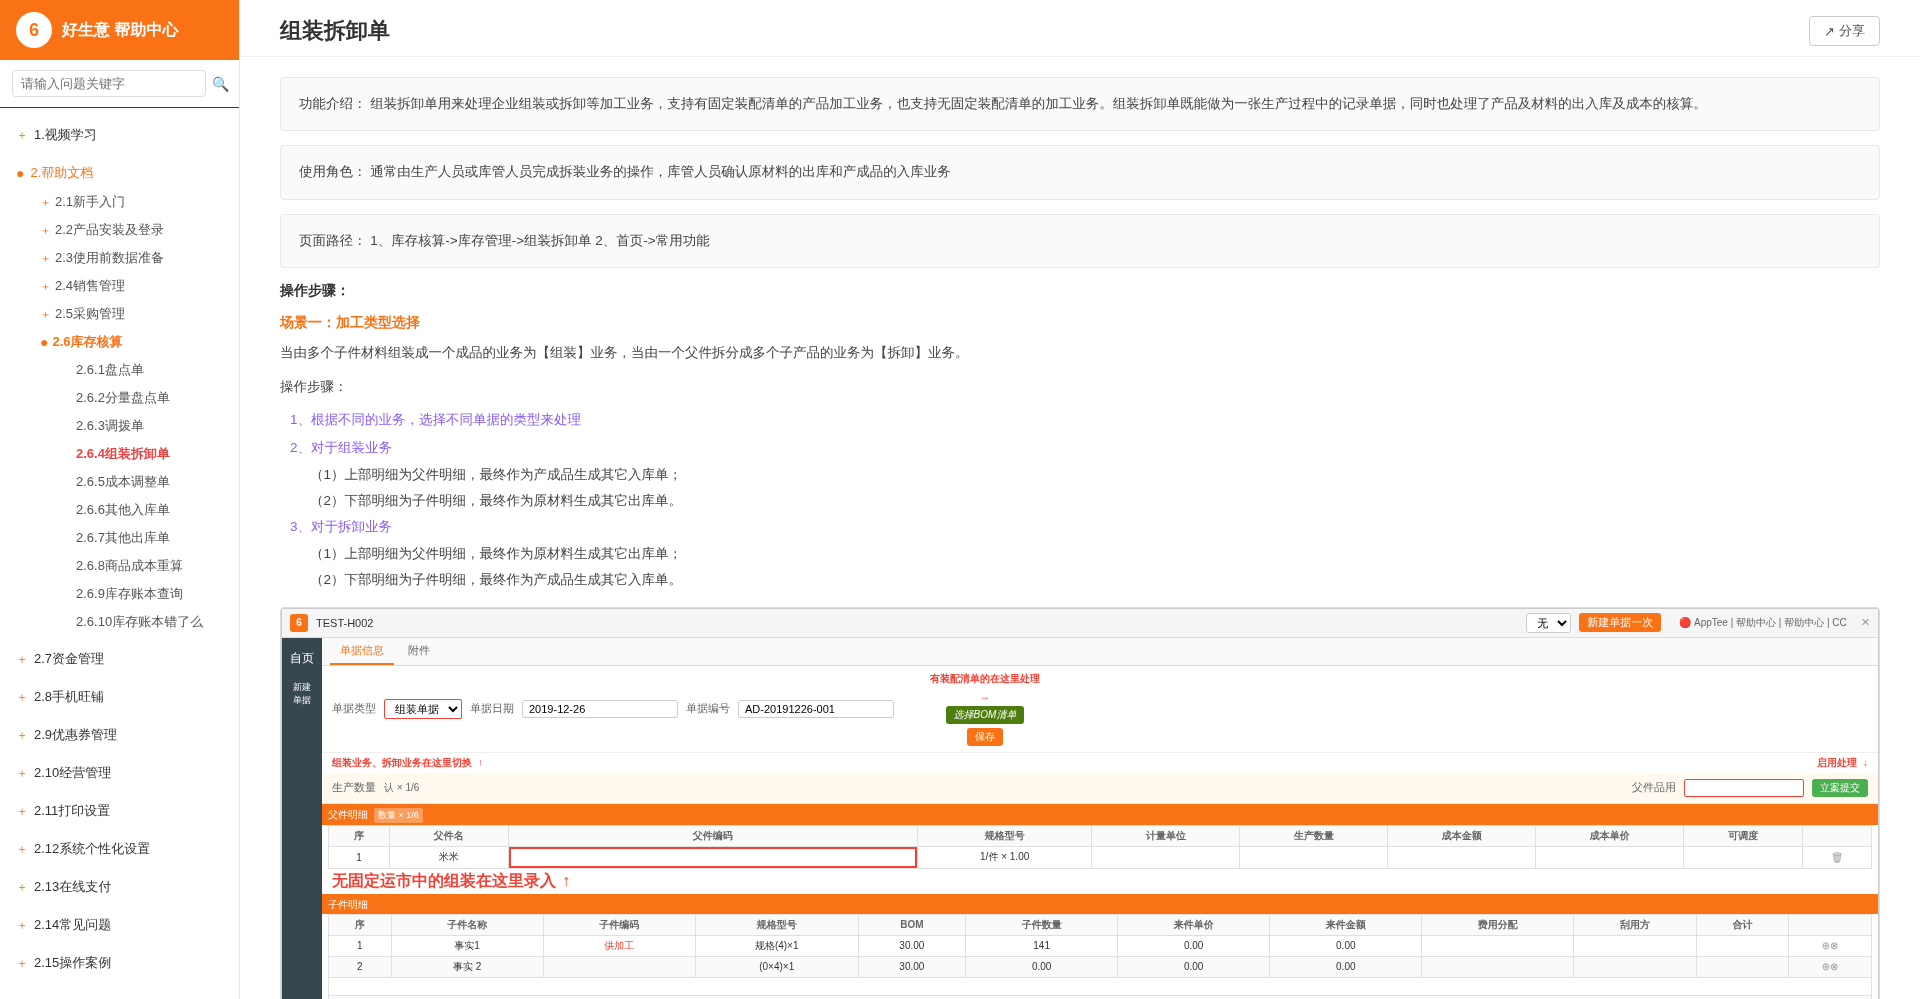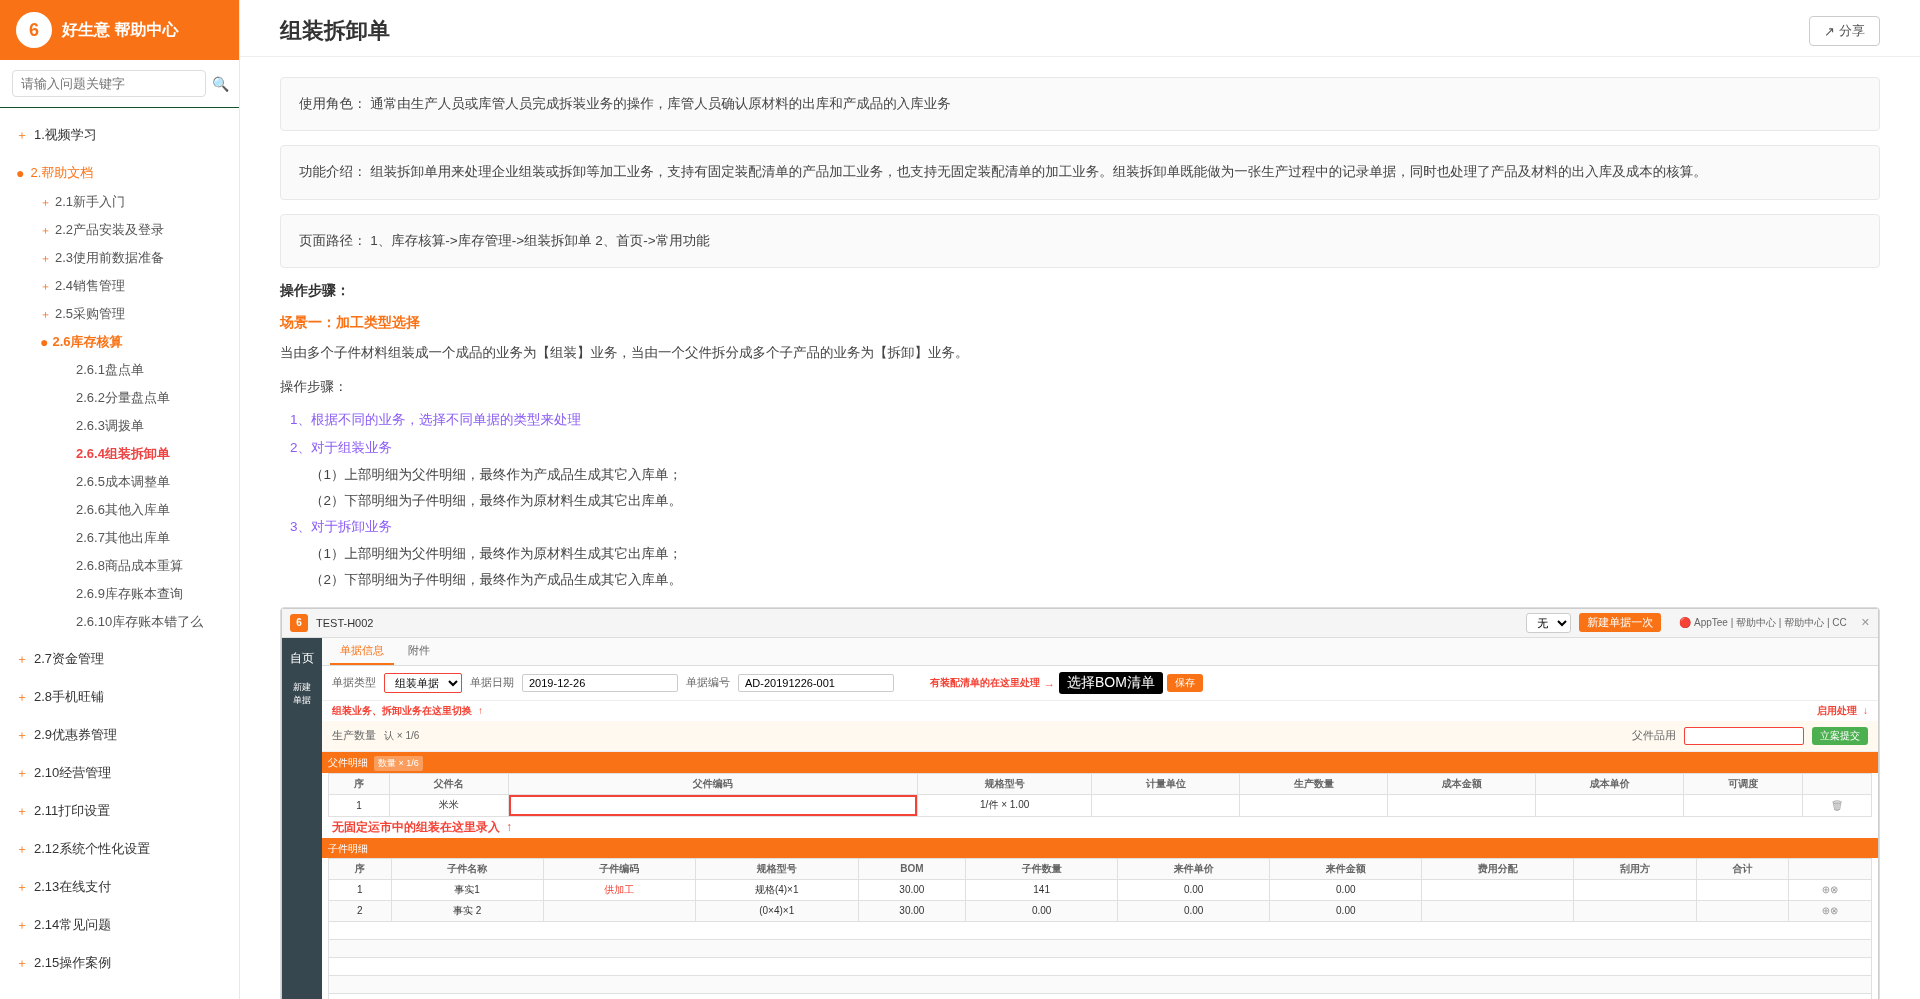--- a/index.html
+++ b/index.html
@@ -395,27 +395,27 @@
     <h1 id="page-title">组装拆卸单</h1>
     <button id="share-btn">
       <span>↗</span>
       <span>分享</span>
     </button>
   </div>
 
   <div id="content-area">
 
     <div class="info-box">
+      <span class="bold">功能介绍：</span>
+      <span>组装拆卸单用来处理企业组装或拆卸等加工业务，支持有固定装配清单的产品加工业务，也支持无固定装配清单的加工业务。组装拆卸单既能做为一张生产过程中的记录单据，同时也处理了产品及材料的出入库及成本的核算。</span>
+    </div>
+
+    <div class="info-box">
       <span class="bold">使用角色：</span>
       <span>通常由生产人员或库管人员完成拆装业务的操作，库管人员确认原材料的出库和产成品的入库业务</span>
-    </div>
-
-    <div class="info-box">
-      <span class="bold">功能介绍：</span>
-      <span>组装拆卸单用来处理企业组装或拆卸等加工业务，支持有固定装配清单的产品加工业务，也支持无固定装配清单的加工业务。组装拆卸单既能做为一张生产过程中的记录单据，同时也处理了产品及材料的出入库及成本的核算。</span>
     </div>
 
     <div class="info-box">
       <span class="bold">页面路径：</span>
       <span>1、库存核算-&gt;库存管理-&gt;组装拆卸单  2、首页-&gt;常用功能</span>
     </div>
 
     <div class="section-heading">操作步骤：</div>
     <div class="section-heading orange">场景一：加工类型选择</div>
     <div class="content-text">
@@ -467,24 +467,24 @@
               <select class="mock-input red-border">
                 <option>组装单据</option>
                 <option>拆卸单据</option>
               </select>
               <span class="mock-label">单据日期</span>
               <input class="mock-input" type="text" value="2019-12-26" readonly="" style="">
               <span class="mock-label">单据编号</span>
               <input class="mock-input" type="text" value="AD-20191226-001" readonly="" style="">
 
               <span style="margin-left:20px;"></span>
-              <div style="position:relative;display:inline-flex;align-items:center;gap:4px;">
+              <div style="position:relative;display:inline-flex;align-items:center;gap:4px;flex-direction:column;">
                 <span style="color:#f44336;font-size:10px;font-weight:bold;">有装配清单的在这里处理</span>
                 <span style="color:#f44336;">→</span>
-                <button class="mock-btn-green" style="background:#000000;font-size:14px;">选择BOM清单</button>
+                <button class="mock-btn-green" style="background:#4d7c0f;font-size:10px;font-style:italic;">选择BOM清单</button>
                 <button class="mock-btn-orange" style="font-size:10px;">保存</button>
               </div>
             </div>
 
             <div style="display:flex;align-items:center;gap:6px;padding:3px 10px;font-size:10px;">
               <span style="color:#f44336;font-weight:bold;">组装业务、拆卸业务在这里切换</span>
               <span style="color:#f44336;">↑</span>
               <span style="flex:1"></span>
               <span style="color:#f44336;font-weight:bold;">启用处理</span>
               <span style="color:#f44336;">↓</span>
@@ -531,21 +531,21 @@
                     <td></td>
                     <td></td>
                     <td>
                       <span style="cursor:pointer;color:#999;">🗑</span>
                     </td>
                   </tr>
                 </tbody>
               </table>
             </div>
 
-            <div style="display:flex;align-items:center;gap:6px;padding:2px 10px;font-size:12px;">
+            <div style="display:flex;align-items:center;gap:6px;padding:2px 10px;font-size:16px;">
               <span style="color:#f44336;font-weight:bold;">无固定运市中的组装在这里录入</span>
               <span style="color:#f44336;">↑</span>
             </div>
 
             <div style="padding:4px 6px 2px 6px;font-size:10px;background:#f97316;color:#fff;display:flex;align-items:center;gap:6px;">
               <span>子件明细</span>
             </div>
             <div style="padding:0 6px;">
               <table class="mock-table">
                 <thead>

